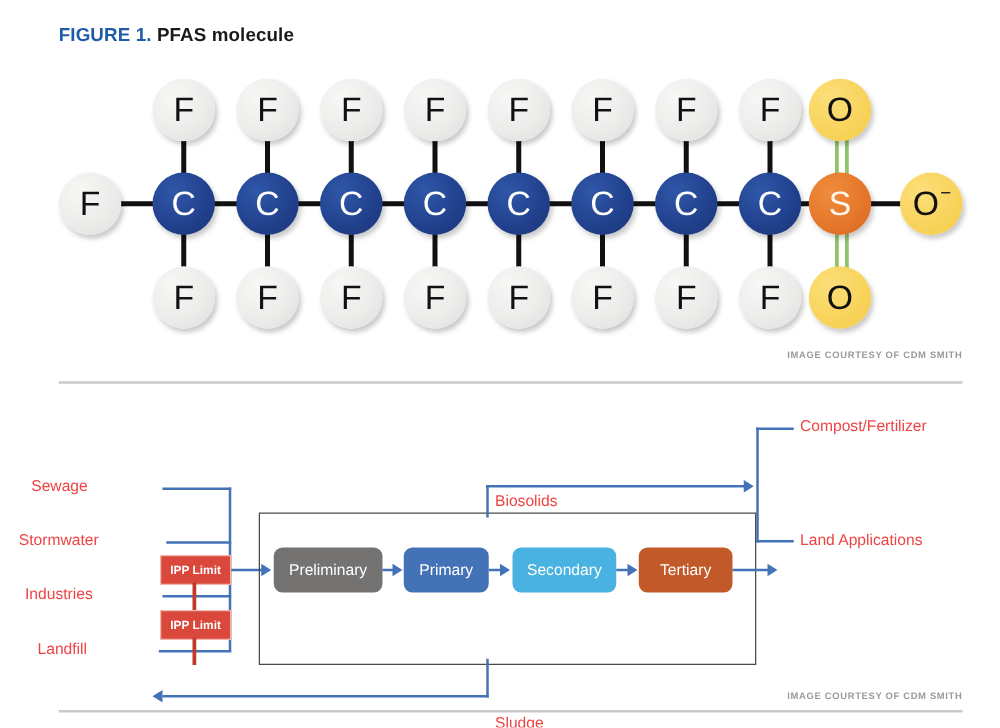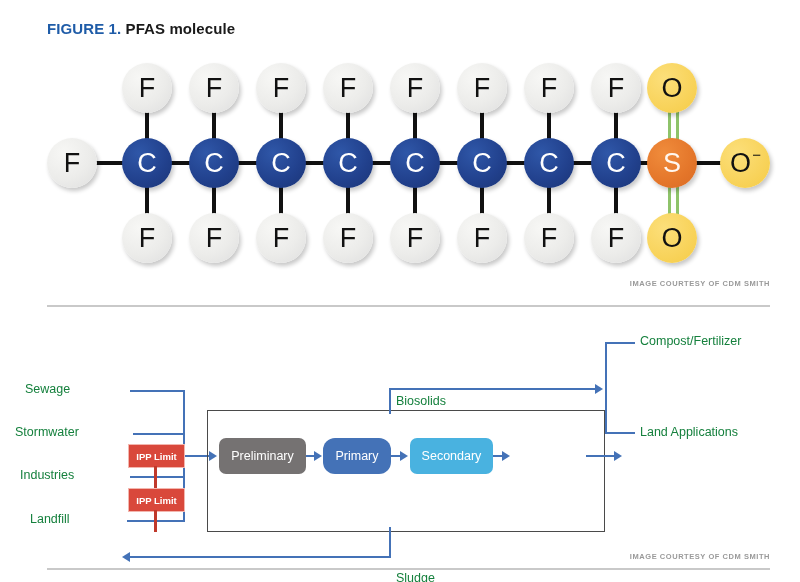--- a/index.html
+++ b/index.html
@@ -41,21 +41,21 @@
   .atom.o{width:50px;height:50px;background:radial-gradient(circle at 34% 30%,#fcdf7a 0%,#f8d35b 60%,#f5cb45 100%);color:#111;}
   .atom .sup{font-size:15px;vertical-align:super;position:relative;top:-9px;left:1px;}
   .bond{position:absolute;background:#111;z-index:1;}
   .bond.h{height:4px;}
   .bond.v{width:4px;}
   .dbond{position:absolute;width:3px;background:#8ec36a;z-index:1;}
 
   
   #flow{position:absolute;left:0;top:320px;width:800px;height:250px;}
   .flow-label{
-    position:absolute;font-size:12.5px;color:#15803d;white-space:nowrap;
+    position:absolute;font-size:12.5px;color:#ef4444;white-space:nowrap;
   }
   .flow-label.r{}
   .bluebox{
     position:absolute;border-radius:7px;color:#fff;
     display:flex;align-items:center;justify-content:center;
     font-size:12.5px;white-space:nowrap;
   }
   .plant-border{position:absolute;border:1.5px solid #4a4a4a;background:transparent;}
   .bline{position:absolute;background:#4472b7;}
   .bline.h{height:2px;}
@@ -177,22 +177,23 @@
 
     <div class="ippbox" style="left:128px;top:124px;width:55px;height:22px;">IPP Limit</div>
     <div class="rline v" style="left:154px;top:146px;height:22px;"></div>
 
     <div class="ippbox" style="left:128px;top:168px;width:55px;height:22px;">IPP Limit</div>
     <div class="rline v" style="left:154px;top:190px;height:22px;"></div>
 
     <div class="plant-border" style="left:207px;top:90px;width:396px;height:120px;"></div>
 
     <div class="bluebox" style="left:219px;top:118px;width:87px;height:36px;background:#757272;">Preliminary</div>
-    <div class="bluebox" style="left:323px;top:118px;width:68px;height:36px;background:#4472b7;border-radius:12px;">Primary</div>
+    <div class="bluebox" style="left:323px;top:118px;width:68px;height:36px;background:#4472b7;">Primary</div>
     <div class="bluebox" style="left:410px;top:118px;width:83px;height:36px;background:#49b2e0;">Secondary</div>
+    <div class="bluebox" style="left:511px;top:118px;width:75px;height:36px;background:#c15a28;">Tertiary</div>
 
     <div class="bline h" style="left:306px;top:135px;width:9px;"></div>
     <div class="arrow-r" style="left:314px;top:131px;"></div>
 
     <div class="bline h" style="left:391px;top:135px;width:10px;"></div>
     <div class="arrow-r" style="left:400px;top:131px;"></div>
 
     <div class="bline h" style="left:493px;top:135px;width:10px;"></div>
     <div class="arrow-r" style="left:502px;top:131px;"></div>
 

